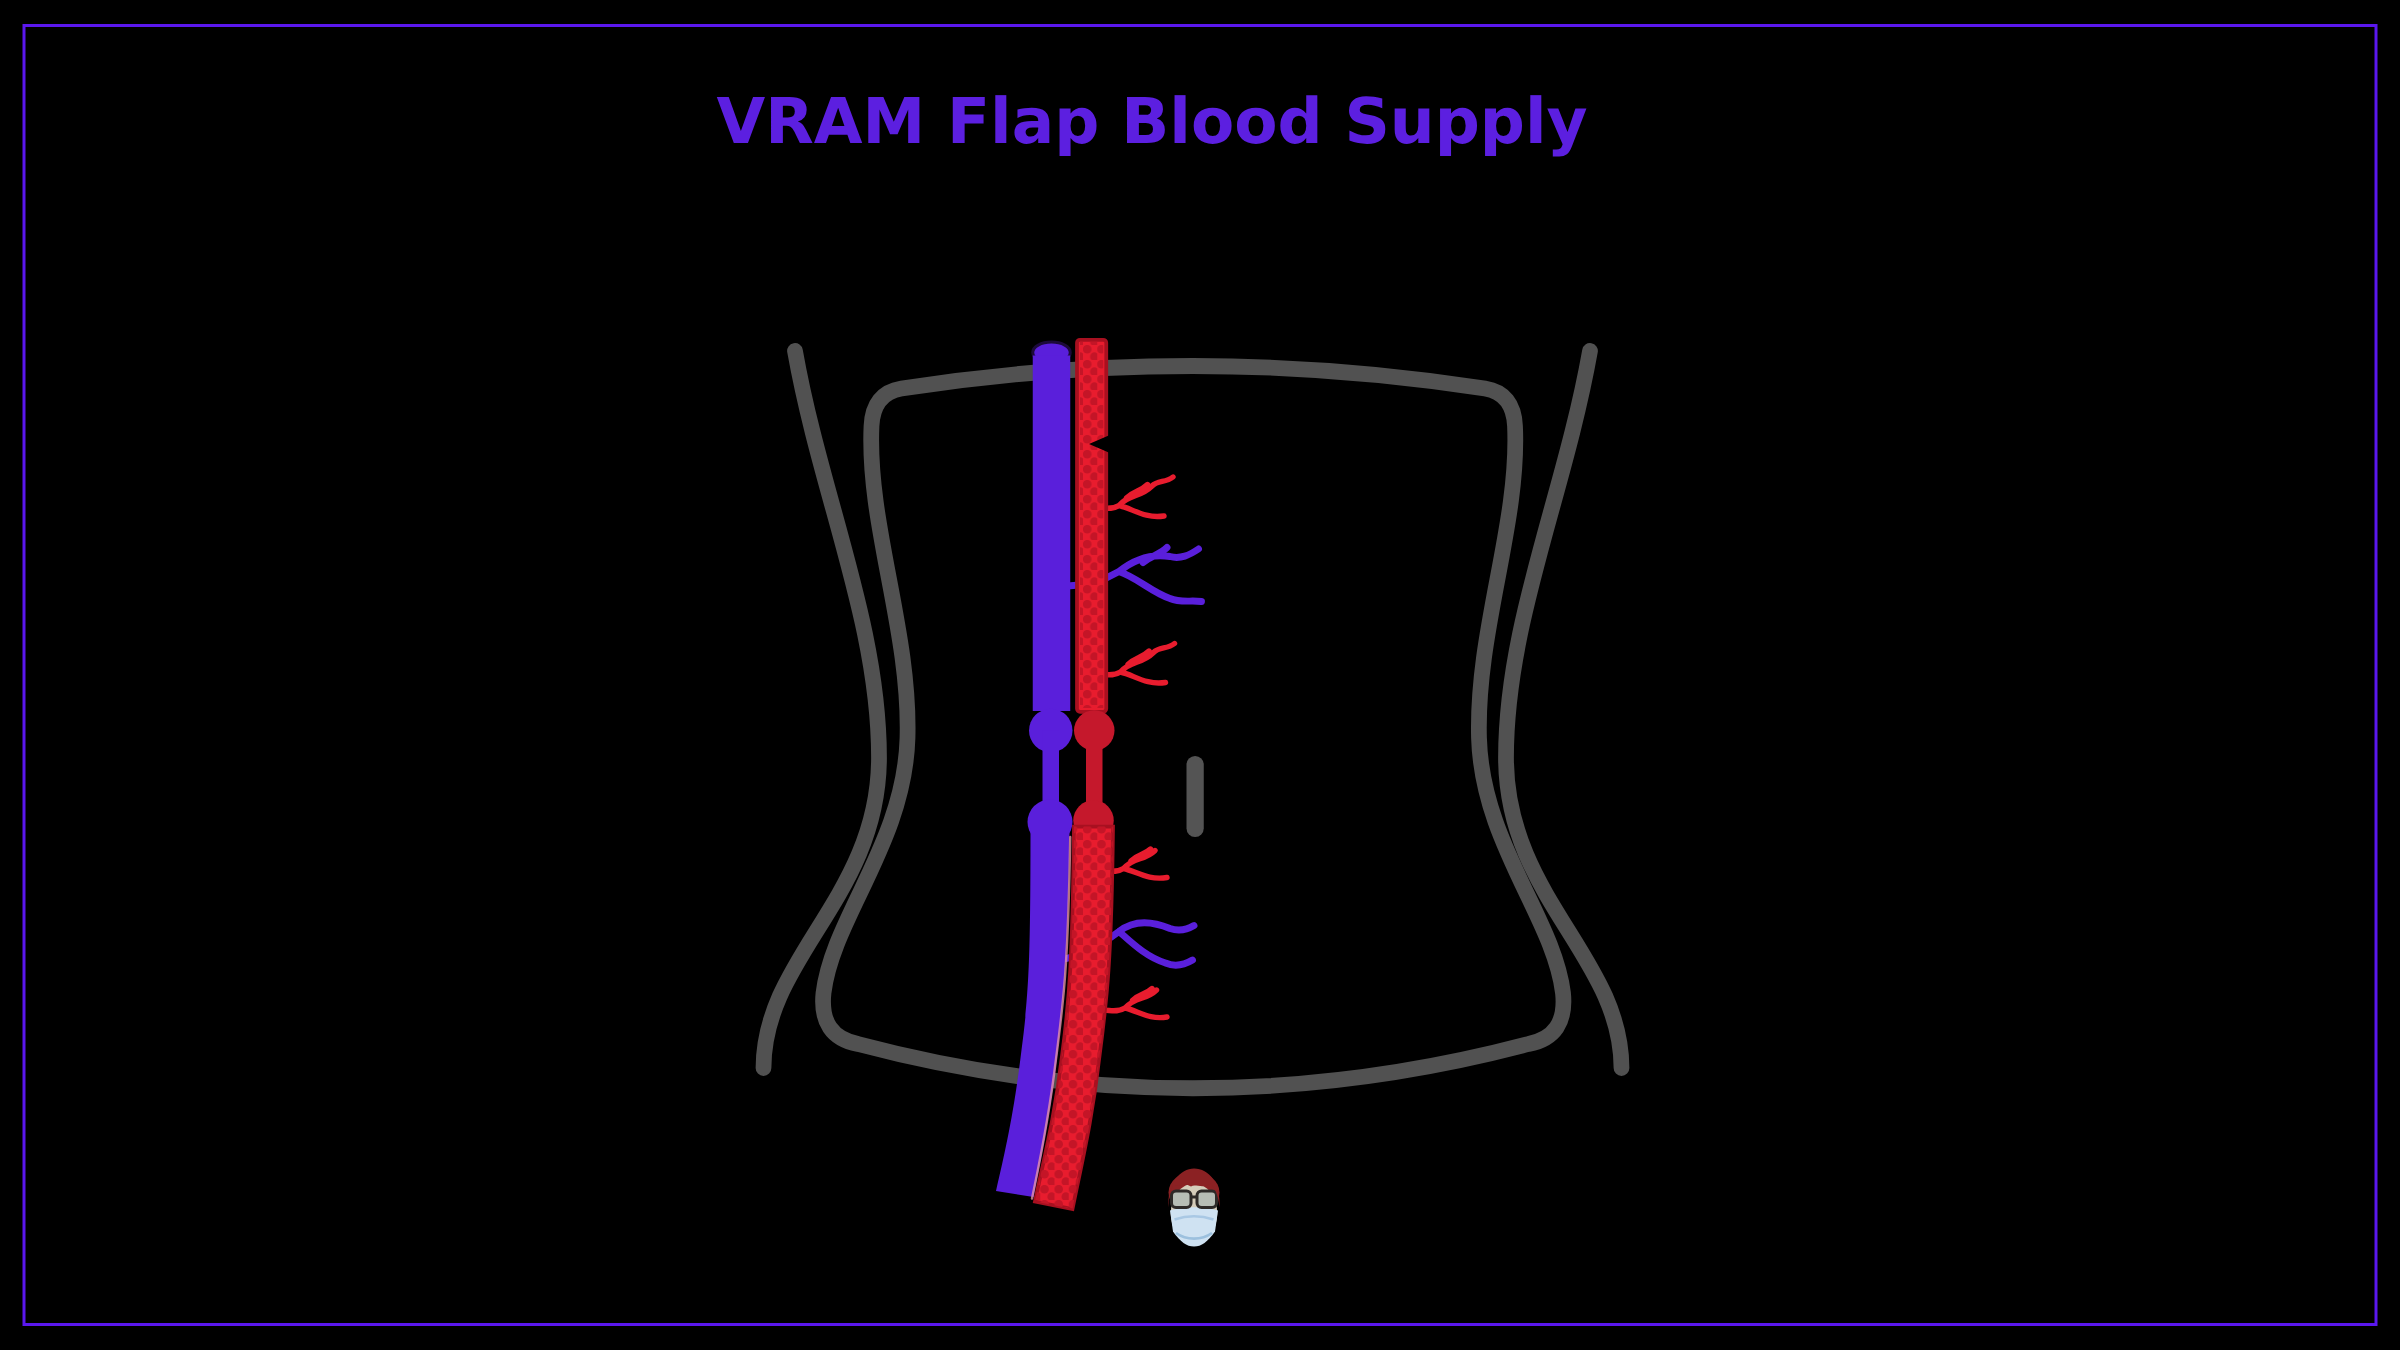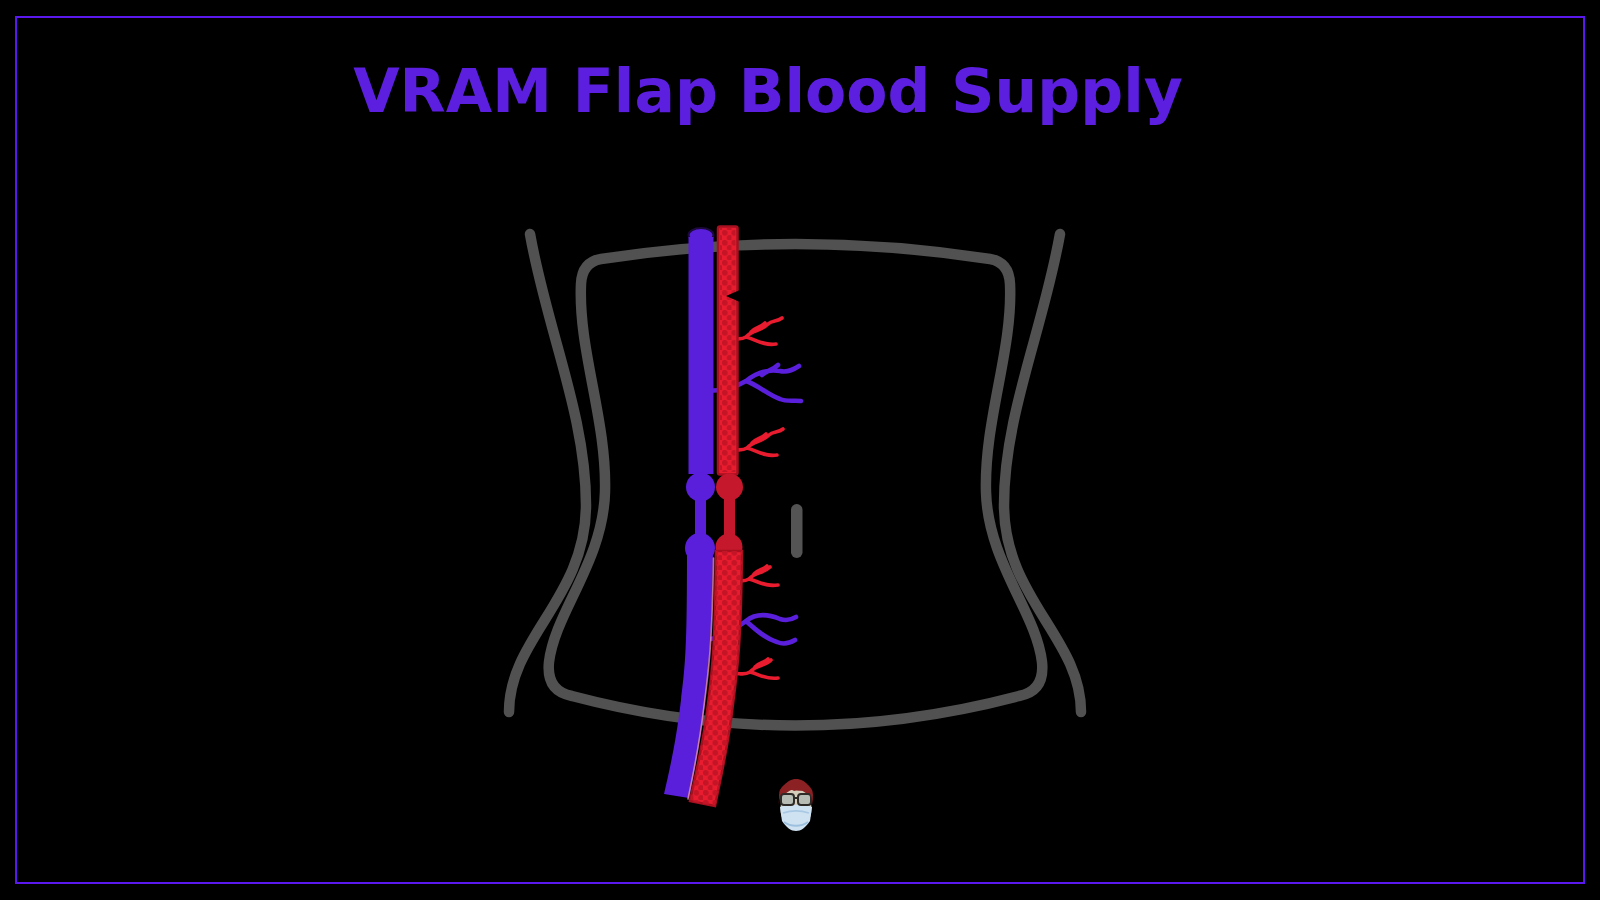--- a/index.html
+++ b/index.html
@@ -2,21 +2,21 @@
 <html style="--background: #000000; --border_purple: #5a17ee; --title_purple: #5c1fe0; --torso_gray: #515151; --umbilicus_gray: #545454; --vein_purple: #5a1fdb; --artery_red: #e81c2e; --artery_dark_red: #c5182c; --artery_border_red: #a81020; --artery_dot_red: #c41527; --arrow_black: #000000;"><head>
 <meta charset="utf-8">
 <style>
   html,body{margin:0;padding:0;background:#000;}
   .stage{position:relative;width:1600px;height:900px;overflow:hidden;
          background:var(--background,#000);
          font-family:"DejaVu Sans","Liberation Sans",sans-serif;}
   .frame{position:absolute;left:15px;top:16px;right:15px;bottom:16px;
          border:2.5px solid var(--border_purple,#5a17ee);pointer-events:none;}
   .title{position:absolute;top:56px;left:768px;transform:translateX(-50%);
-         font-size:60px;font-weight:700;white-space:nowrap;
+         font-size:42px;font-weight:700;white-space:nowrap;
          color:var(--title_purple,#5c1fe0);}
   svg.diagram{position:absolute;left:0;top:0;}
   .t-line{stroke:var(--torso_gray,#515151);fill:none;stroke-width:10.5;
           stroke-linecap:round;stroke-linejoin:round;}
   .vein-f{fill:var(--vein_purple,#5a1fdb);}
   .branch-v{stroke:var(--vein_purple,#5a1fdb);stroke-width:4.6;fill:none;stroke-linecap:round;}
   .branch-a{stroke:var(--artery_red,#e81c2e);stroke-width:3.6;fill:none;stroke-linecap:round;}
   .art-f{fill:var(--artery_red,#e81c2e);}
   .art-b{stroke:var(--artery_border_red,#a81020);stroke-width:2.5;}
   .art-d{fill:var(--artery_dark_red,#c5182c);}

